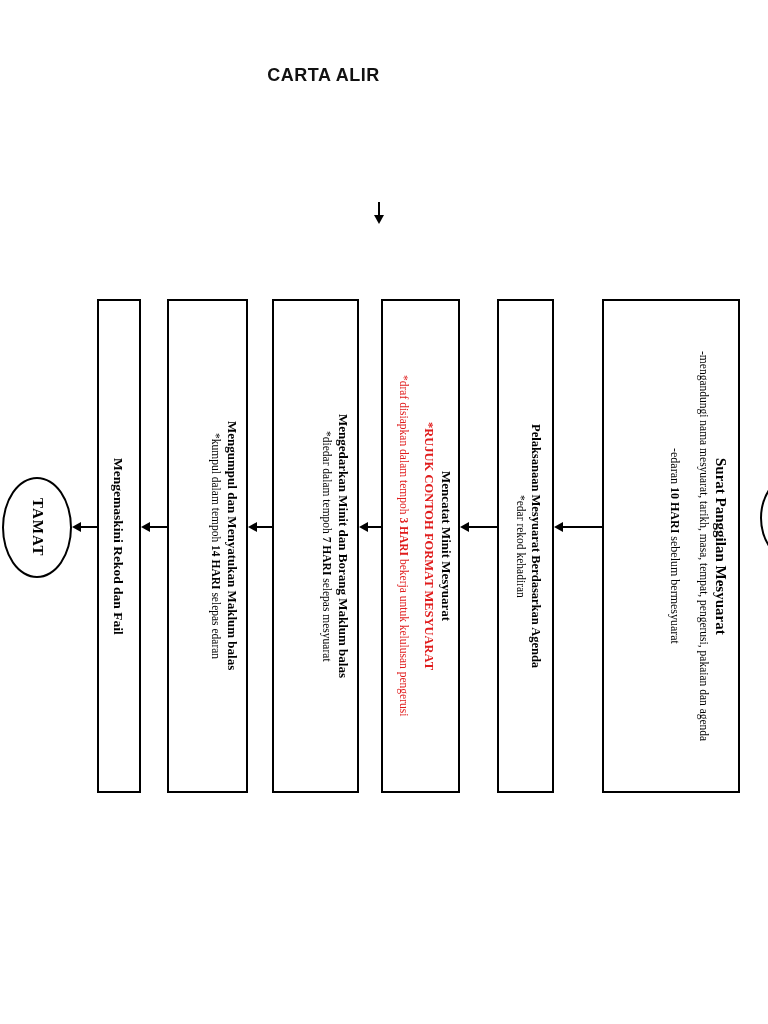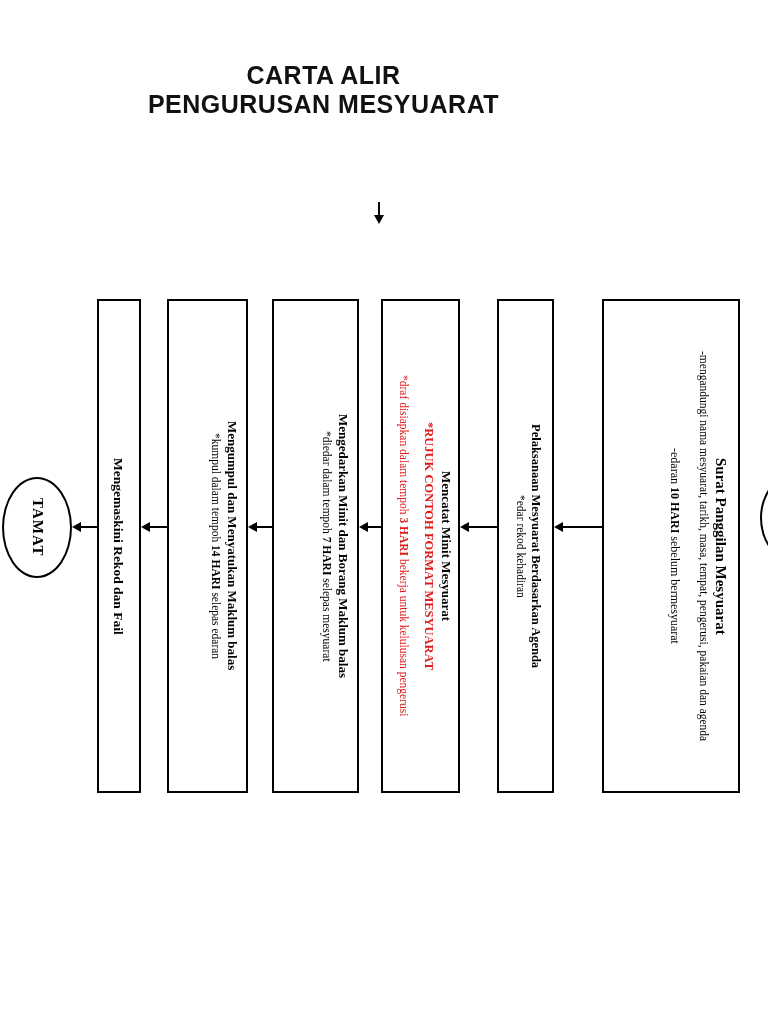--- a/index.html
+++ b/index.html
@@ -1,19 +1,19 @@
 <!DOCTYPE html>
 <html><head>
 <meta charset="utf-8">
 <style>
   html,body{margin:0;padding:0;background:#ffffff;}
   .page{position:relative;width:768px;height:1024px;background:#ffffff;overflow:hidden;
         font-family:"Liberation Serif", serif;color:#000;}
   .chart-title{position:absolute;top:61px;left:0;width:647px;text-align:center;
-        font-family:"Liberation Sans", sans-serif;font-weight:bold;font-size:25px;
+        font-family:"Liberation Sans", sans-serif;font-weight:bold;font-size:18px;
         line-height:29px;letter-spacing:0.5px;color:#111;}
   
   .down-arrow{position:absolute;left:373px;top:202px;width:12px;height:24px;}
   .down-arrow .shaft{position:absolute;left:5px;top:0;width:2px;height:14px;background:#000;}
   .down-arrow .head{position:absolute;left:1px;top:13px;width:0;height:0;
         border-left:5px solid transparent;border-right:5px solid transparent;border-top:9px solid #000;}
   
   .flow-box{position:absolute;top:299px;height:494px;box-sizing:border-box;
         background:#fff;border:2px solid #000;
         writing-mode:vertical-rl;text-orientation:mixed;text-align:center;
@@ -33,21 +33,20 @@
   .terminator .t-label{writing-mode:vertical-rl;text-orientation:mixed;
         font-weight:bold;font-size:15px;letter-spacing:1px;}
 </style>
 </head>
 <body>
 
 <div class="page">
 
   <div class="chart-title">
     <div>CARTA ALIR</div>
-    <div>PENGURUSAN MESYUARAT</div>
   </div>
 
   <div class="down-arrow">
     <div class="shaft"></div>
     <div class="head"></div>
   </div>
 
   <div class="terminator" style="left:760px;top:476px;width:62px;height:84px;"></div>
 
   <div class="flow-box" style="left:602px;width:138px;">

